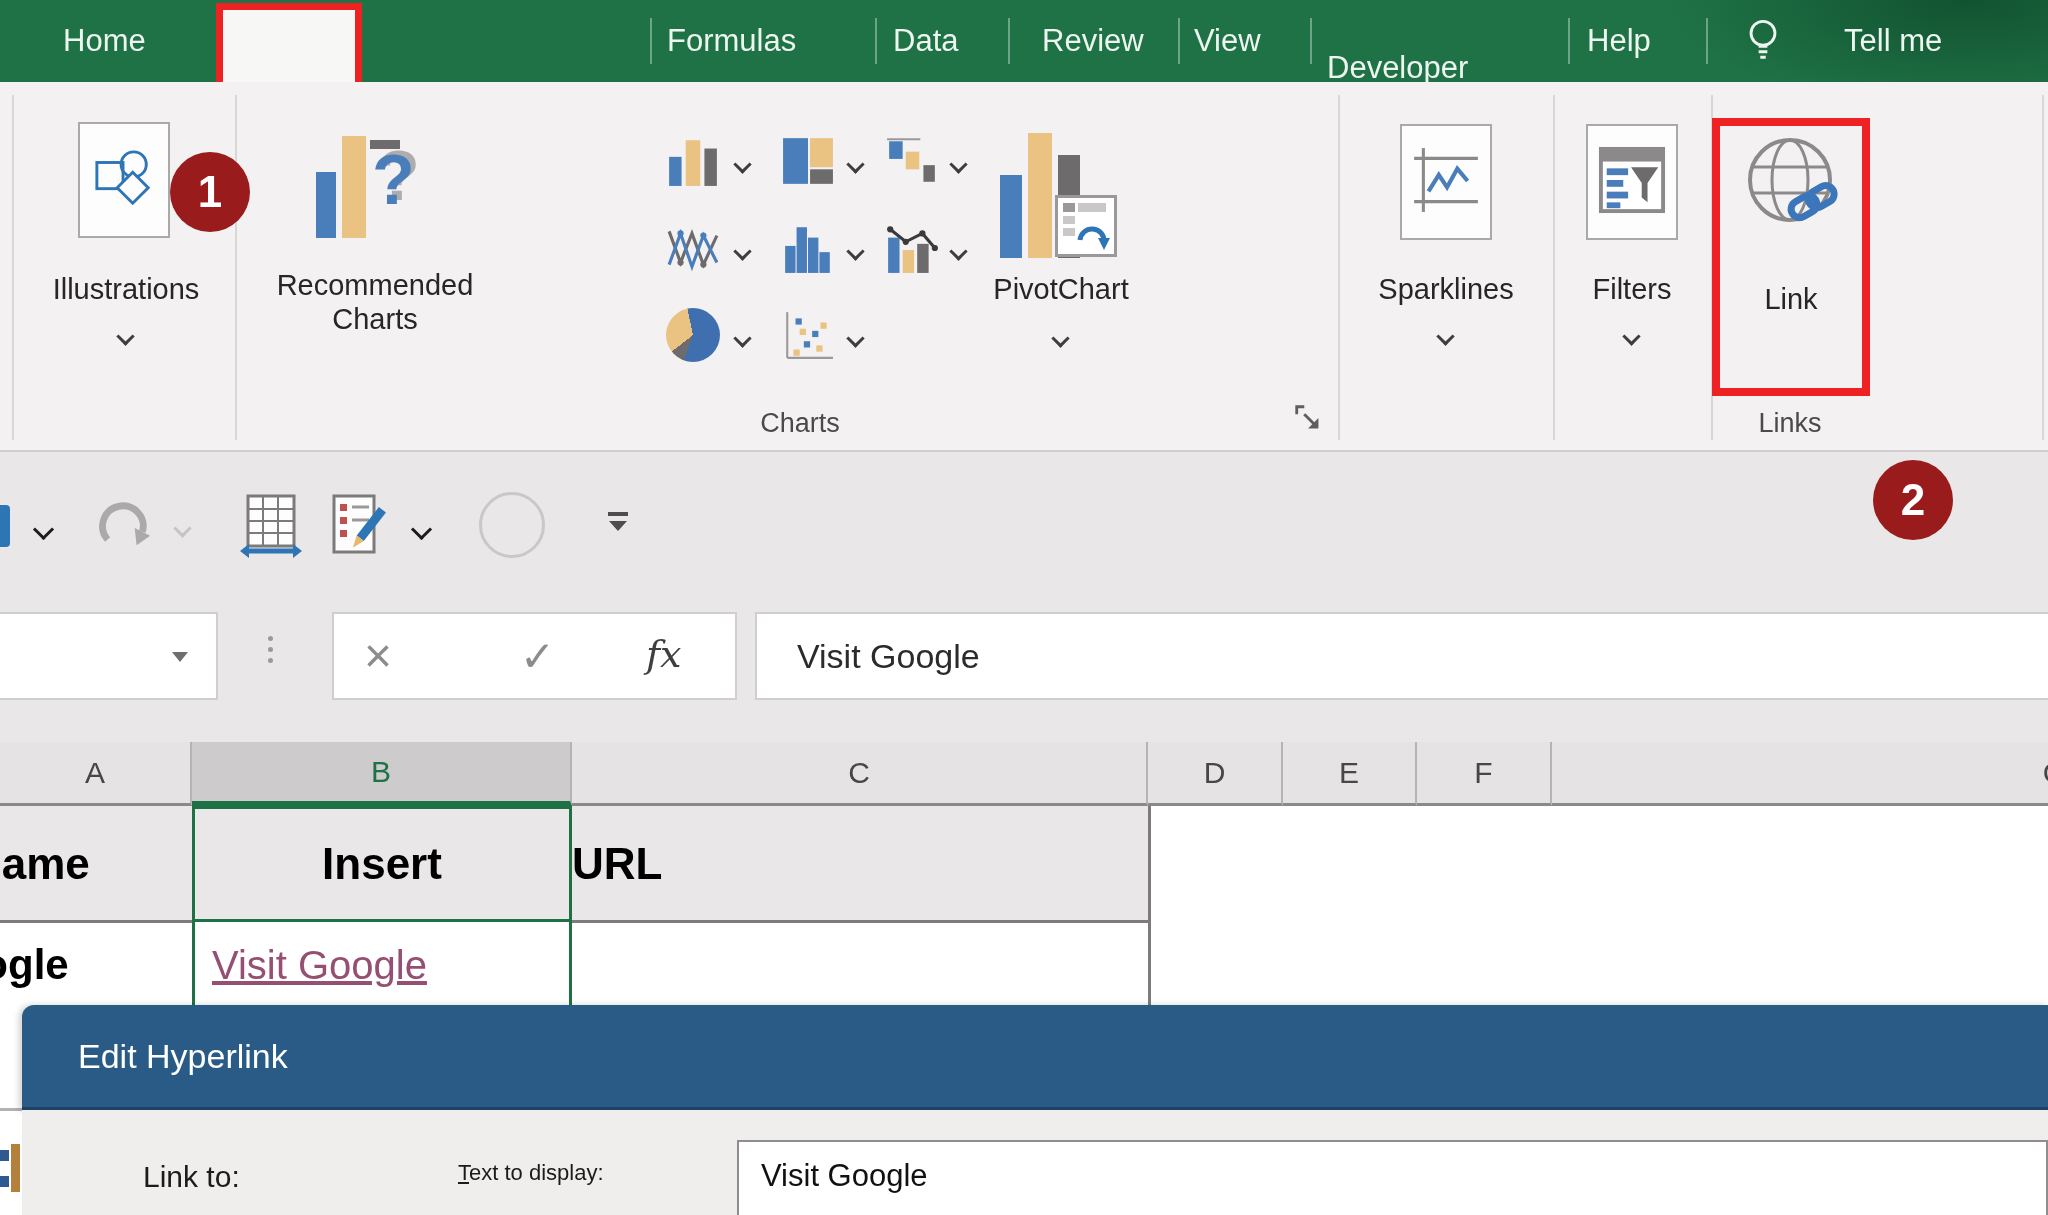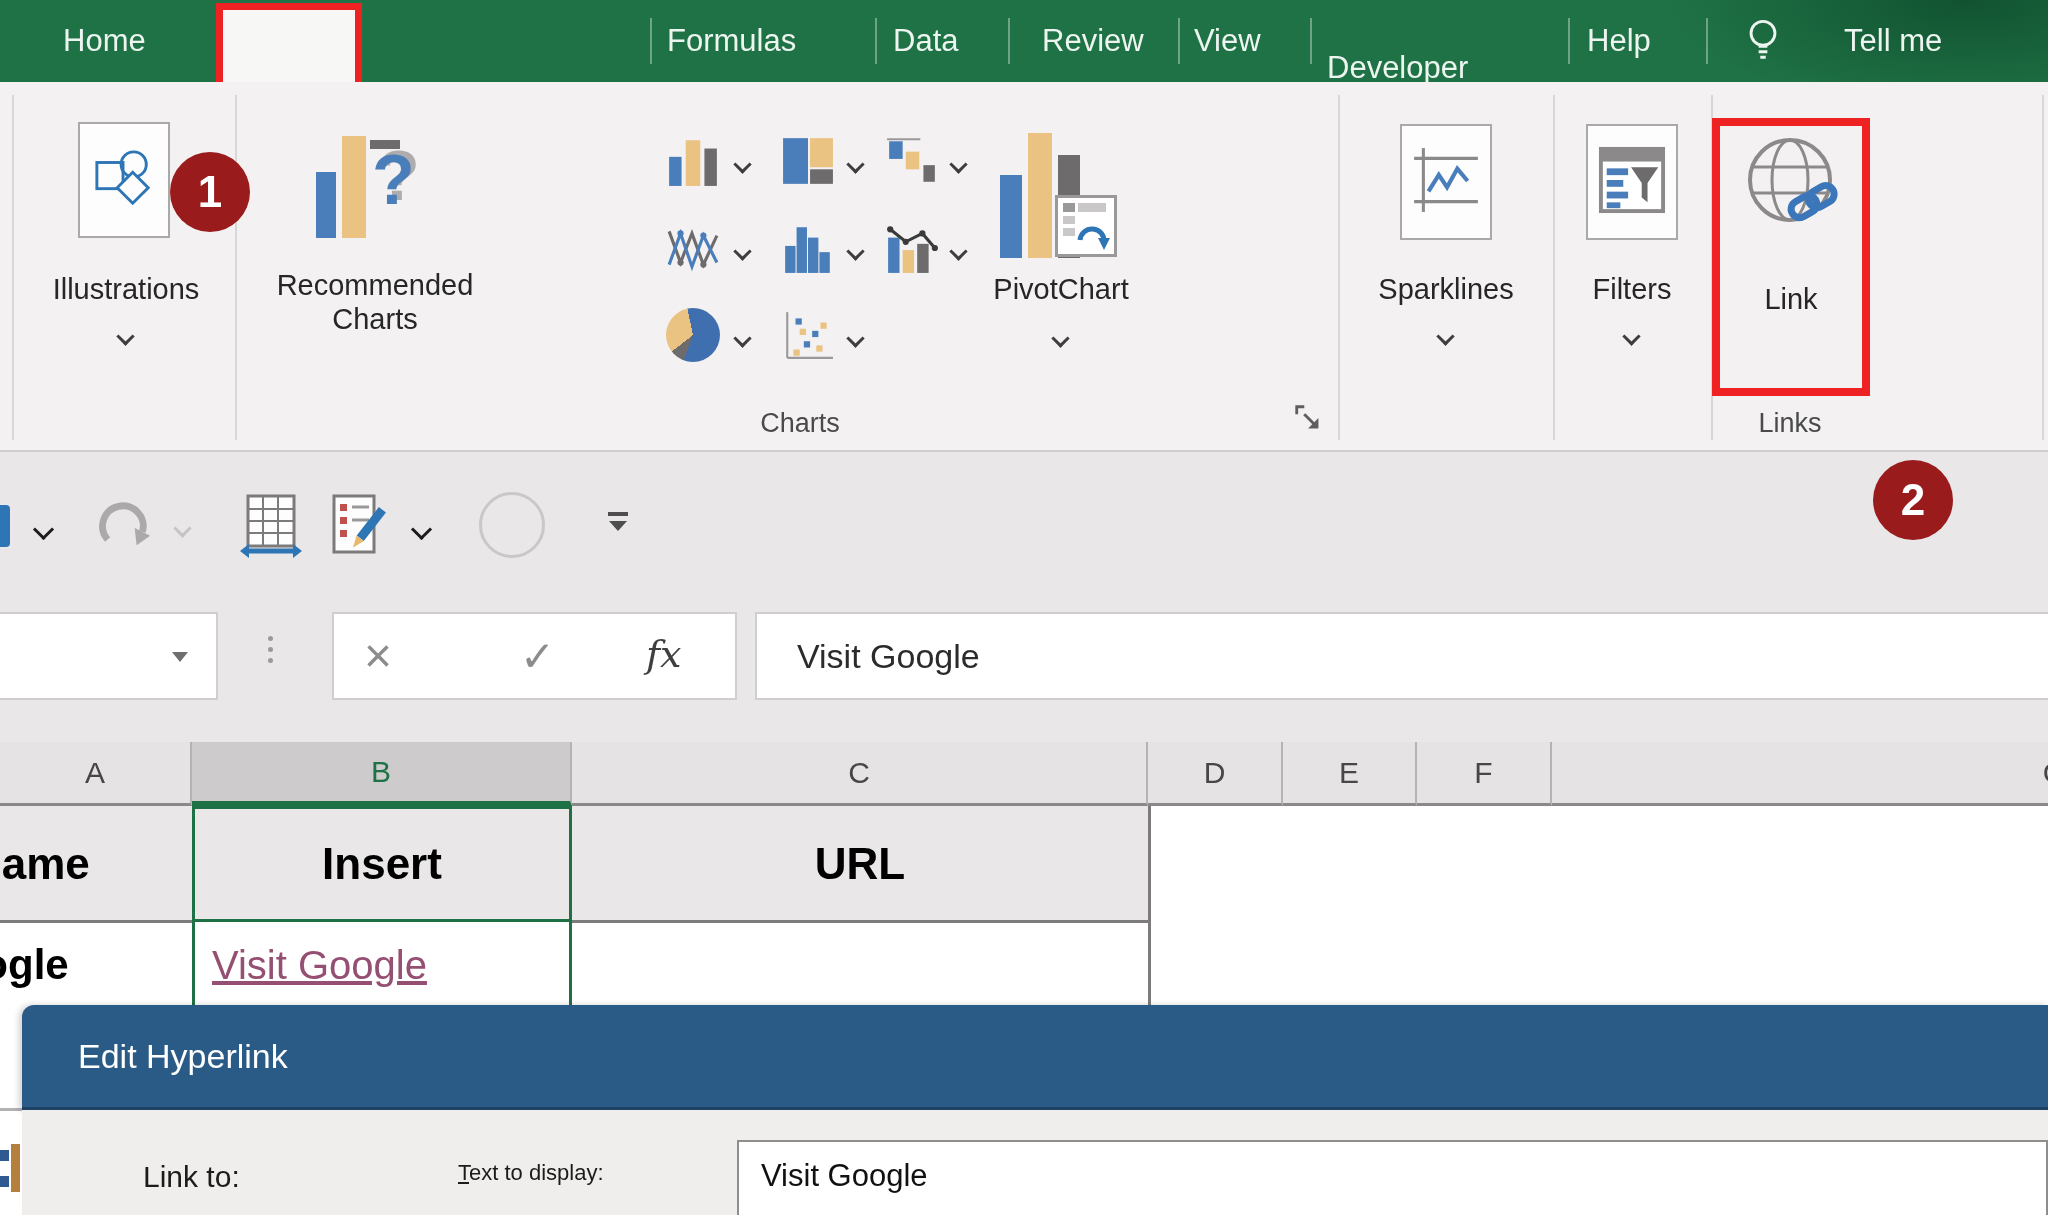--- a/index.html
+++ b/index.html
@@ -346,21 +346,21 @@
   <div class="colhdr" style="left:1552px;width:496px;border-right:none;justify-content:flex-end;padding-right:0;">
     <span style="margin-right:-18px;">G</span>
   </div>
 
   <div class="cell" style="left:0;top:806px;width:192px;height:116px;background:#e9e7e7;font-size:44px;font-weight:bold;color:#000;">
     <span style="margin-left:-30px;white-space:nowrap;">Name</span>
   </div>
   <div class="cell" style="left:192px;top:806px;width:380px;height:116px;background:#e9e7e7;font-size:44px;font-weight:bold;color:#000;justify-content:center;">
     <span>Insert</span>
   </div>
-  <div class="cell" style="left:572px;top:806px;width:576px;height:116px;background:#e9e7e7;font-size:44px;font-weight:bold;color:#000;justify-content:center;">
+  <div class="cell" style="left:572px;top:806px;width:576px;height:116px;background:#e9e7e7;font-size:44px;font-weight:bold;color:#000;justify-content:flex-start;">
     <span>URL</span>
   </div>
 
   <div class="cell" style="left:0;top:922px;width:192px;height:86px;background:#fff;font-size:42px;font-weight:600;color:#000;">
     <span style="margin-left:-76px;white-space:nowrap;">Google</span>
   </div>
   <div class="cell" style="left:192px;top:922px;width:380px;height:86px;background:#fff;">
     <span style="margin-left:20px;font-size:40px;color:#954f72;text-decoration:underline;white-space:nowrap;">Visit Google</span>
   </div>
 

